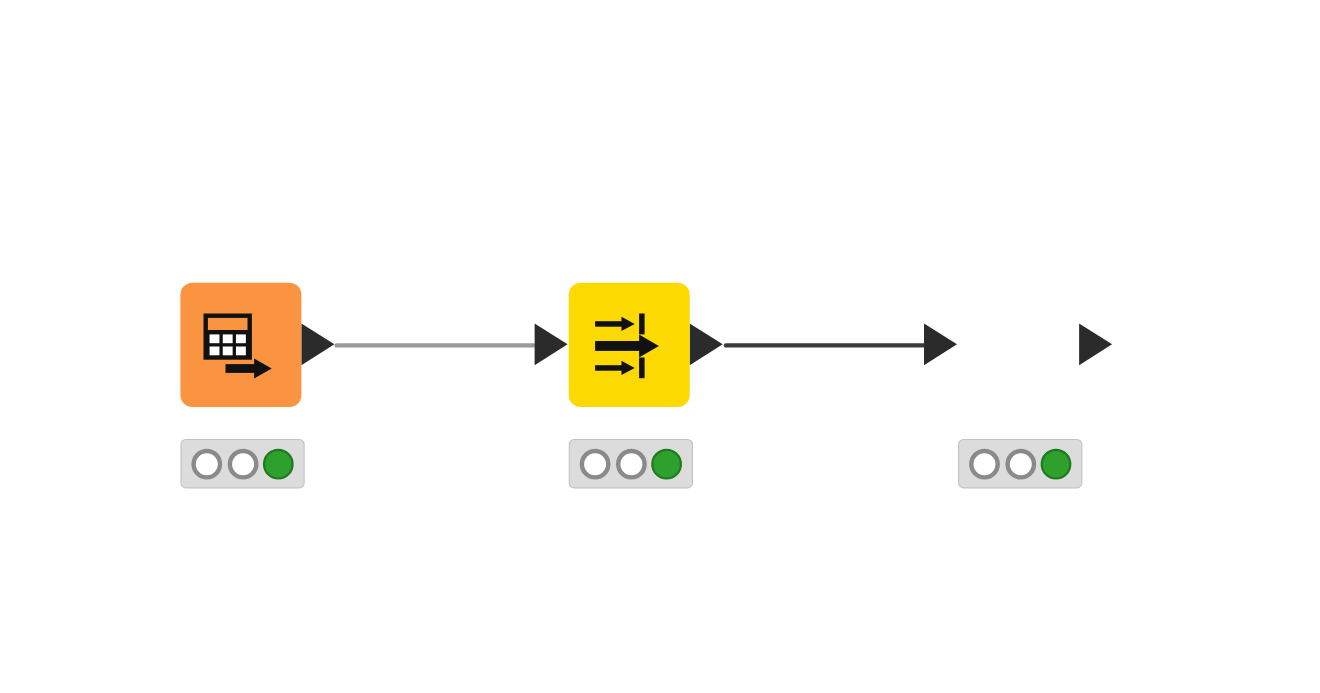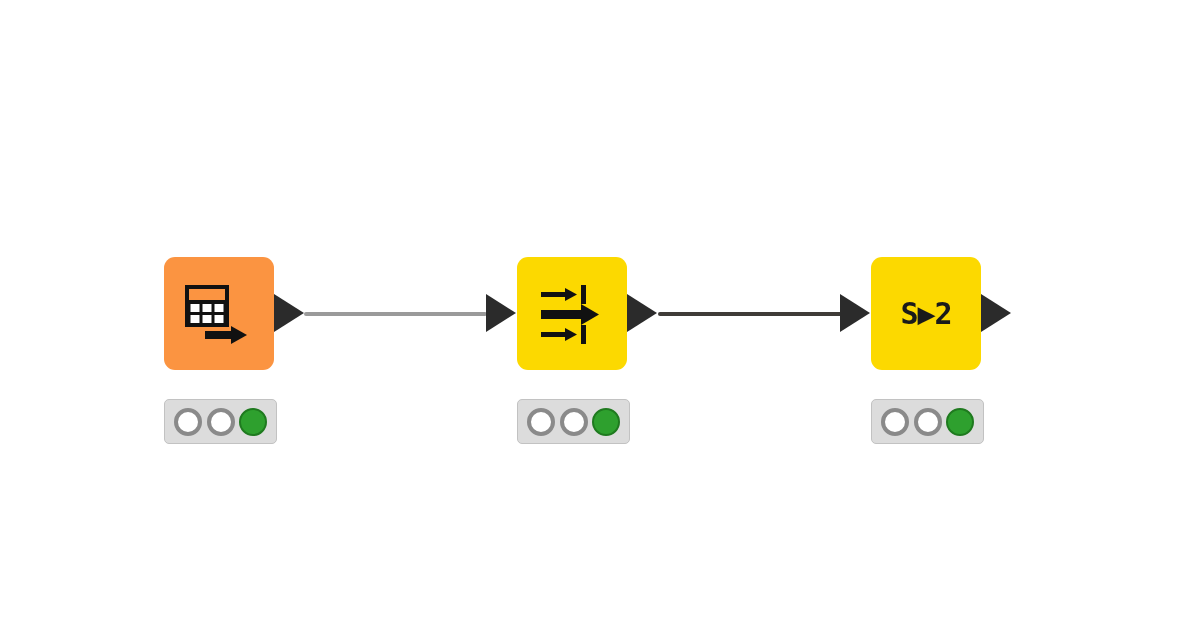--- a/index.html
+++ b/index.html
@@ -147,23 +147,18 @@
   </svg>
       </div>
     </div>
     <div class="status-bar" style="left: 517px; top: 399px; background: rgb(220, 220, 220); border-color: rgb(194, 194, 194);">
       <div class="light off" style="background: rgb(255, 255, 255); border-color: rgb(138, 138, 138);"></div>
       <div class="light off" style="background: rgb(255, 255, 255); border-color: rgb(138, 138, 138);"></div>
       <div class="light green" style="background: rgb(46, 160, 46); border-color: rgb(31, 122, 31);"></div>
     </div>
     <div class="port" style="left: 840px; top: 294px; border-left-color: rgb(43, 43, 43);"></div>
     <div class="port" style="left: 981px; top: 294px; border-left-color: rgb(43, 43, 43);"></div>
-    <div class="node" style="left: 871px; top: 257px; background: rgb(252, 217, 0);">
-      <div class="node-icon">
-        <span class="node-text">S▶2</span>
-      </div>
-    </div>
     <div class="status-bar" style="left: 871px; top: 399px; background: rgb(220, 220, 220); border-color: rgb(194, 194, 194);">
       <div class="light off" style="background: rgb(255, 255, 255); border-color: rgb(138, 138, 138);"></div>
       <div class="light off" style="background: rgb(255, 255, 255); border-color: rgb(138, 138, 138);"></div>
       <div class="light green" style="background: rgb(46, 160, 46); border-color: rgb(31, 122, 31);"></div>
     </div>
   </div>
 
 </body></html>

